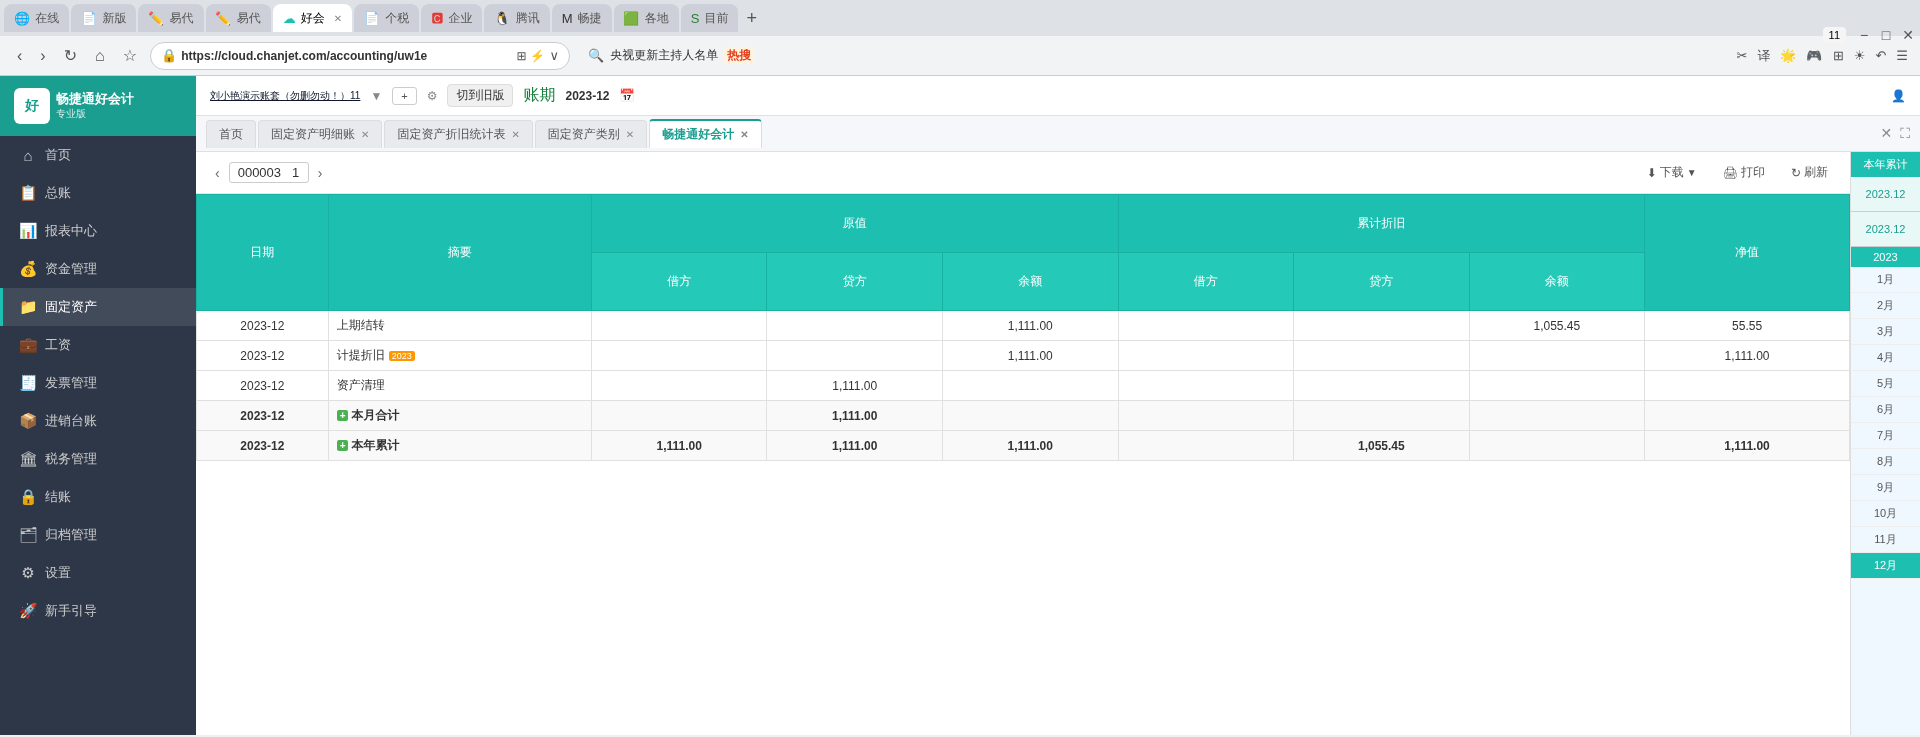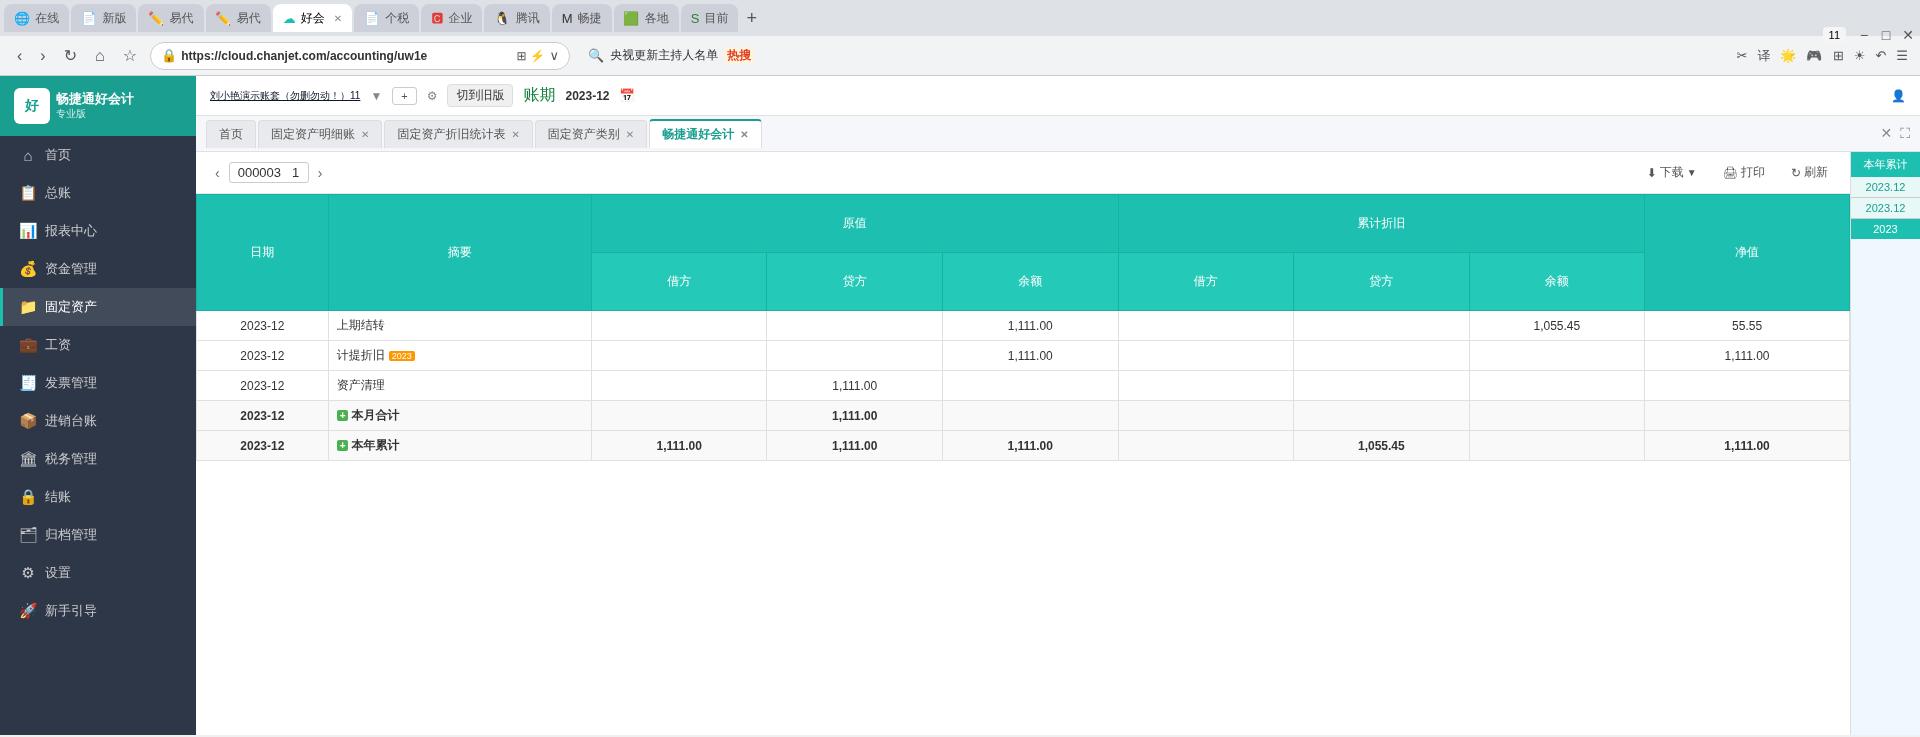--- a/index.html
+++ b/index.html
@@ -73,21 +73,21 @@
     thead tr.subheader th { background: #25c9b8; }
     tbody tr td { border: 1px solid #e0e0e0; padding: 6px 8px; text-align: center; white-space: nowrap; color: #333; }
     tbody tr td:nth-child(1) { text-align: center; }
     tbody tr td:nth-child(2) { text-align: left; }
     tbody tr.summary td { font-weight: bold; background: #f9f9f9; }
     .green-box { display: inline-block; background: #4caf50; color: #fff; font-size: 10px; padding: 0px 3px; border-radius: 2px; margin-right: 3px; }
 
     
     .period-panel { width: 70px; background: #f0f8ff; border-left: 1px solid #ddd; display: flex; flex-direction: column; overflow: hidden; }
     .period-title { background: #1dc0b0; color: #fff; text-align: center; padding: 5px 2px; font-size: 11px; }
-    .period-selected { background: #e8f8f7; color: #1a9e8f; text-align: center; padding: 4px 2px; font-size: 11px; border-bottom: 1px solid #ccc; }
+    .period-selected { background: #e8f8f7; color: #1a9e8f; text-align: center; padding: 11px 2px; font-size: 11px; border-bottom: 1px solid #ccc; }
     .period-item { text-align: center; padding: 5px 2px; font-size: 11px; cursor: pointer; color: #555; border-bottom: 1px solid #eee; }
     .period-item.active { background: #1dc0b0; color: #fff; }
     .period-year { background: #1dc0b0; color: #fff; text-align: center; padding: 4px 2px; font-size: 11px; cursor: pointer; }
   </style>
 </head>
 <body>
 
 <div class="browser-chrome">
   <div class="tab-bar">
 
@@ -399,16 +399,30 @@
               </tbody>
           </table>
         </div>
       </div>
 
       <div class="period-panel">
         <div class="period-title">本年累计</div>
         <div class="period-selected">2023.12</div>
         <div class="period-selected">2023.12</div>
         <div class="period-year">2023</div>
+        <div id="period-months-container">
+            <div class="period-item">1月</div>
+            <div class="period-item">2月</div>
+            <div class="period-item">3月</div>
+            <div class="period-item">4月</div>
+            <div class="period-item">5月</div>
+            <div class="period-item">6月</div>
+            <div class="period-item">7月</div>
+            <div class="period-item">8月</div>
+            <div class="period-item">9月</div>
+            <div class="period-item">10月</div>
+            <div class="period-item">11月</div>
+            <div class="period-item active">12月</div>
+          </div>
       </div>
     </div>
   </div>
 </div>
 
 </body></html>

